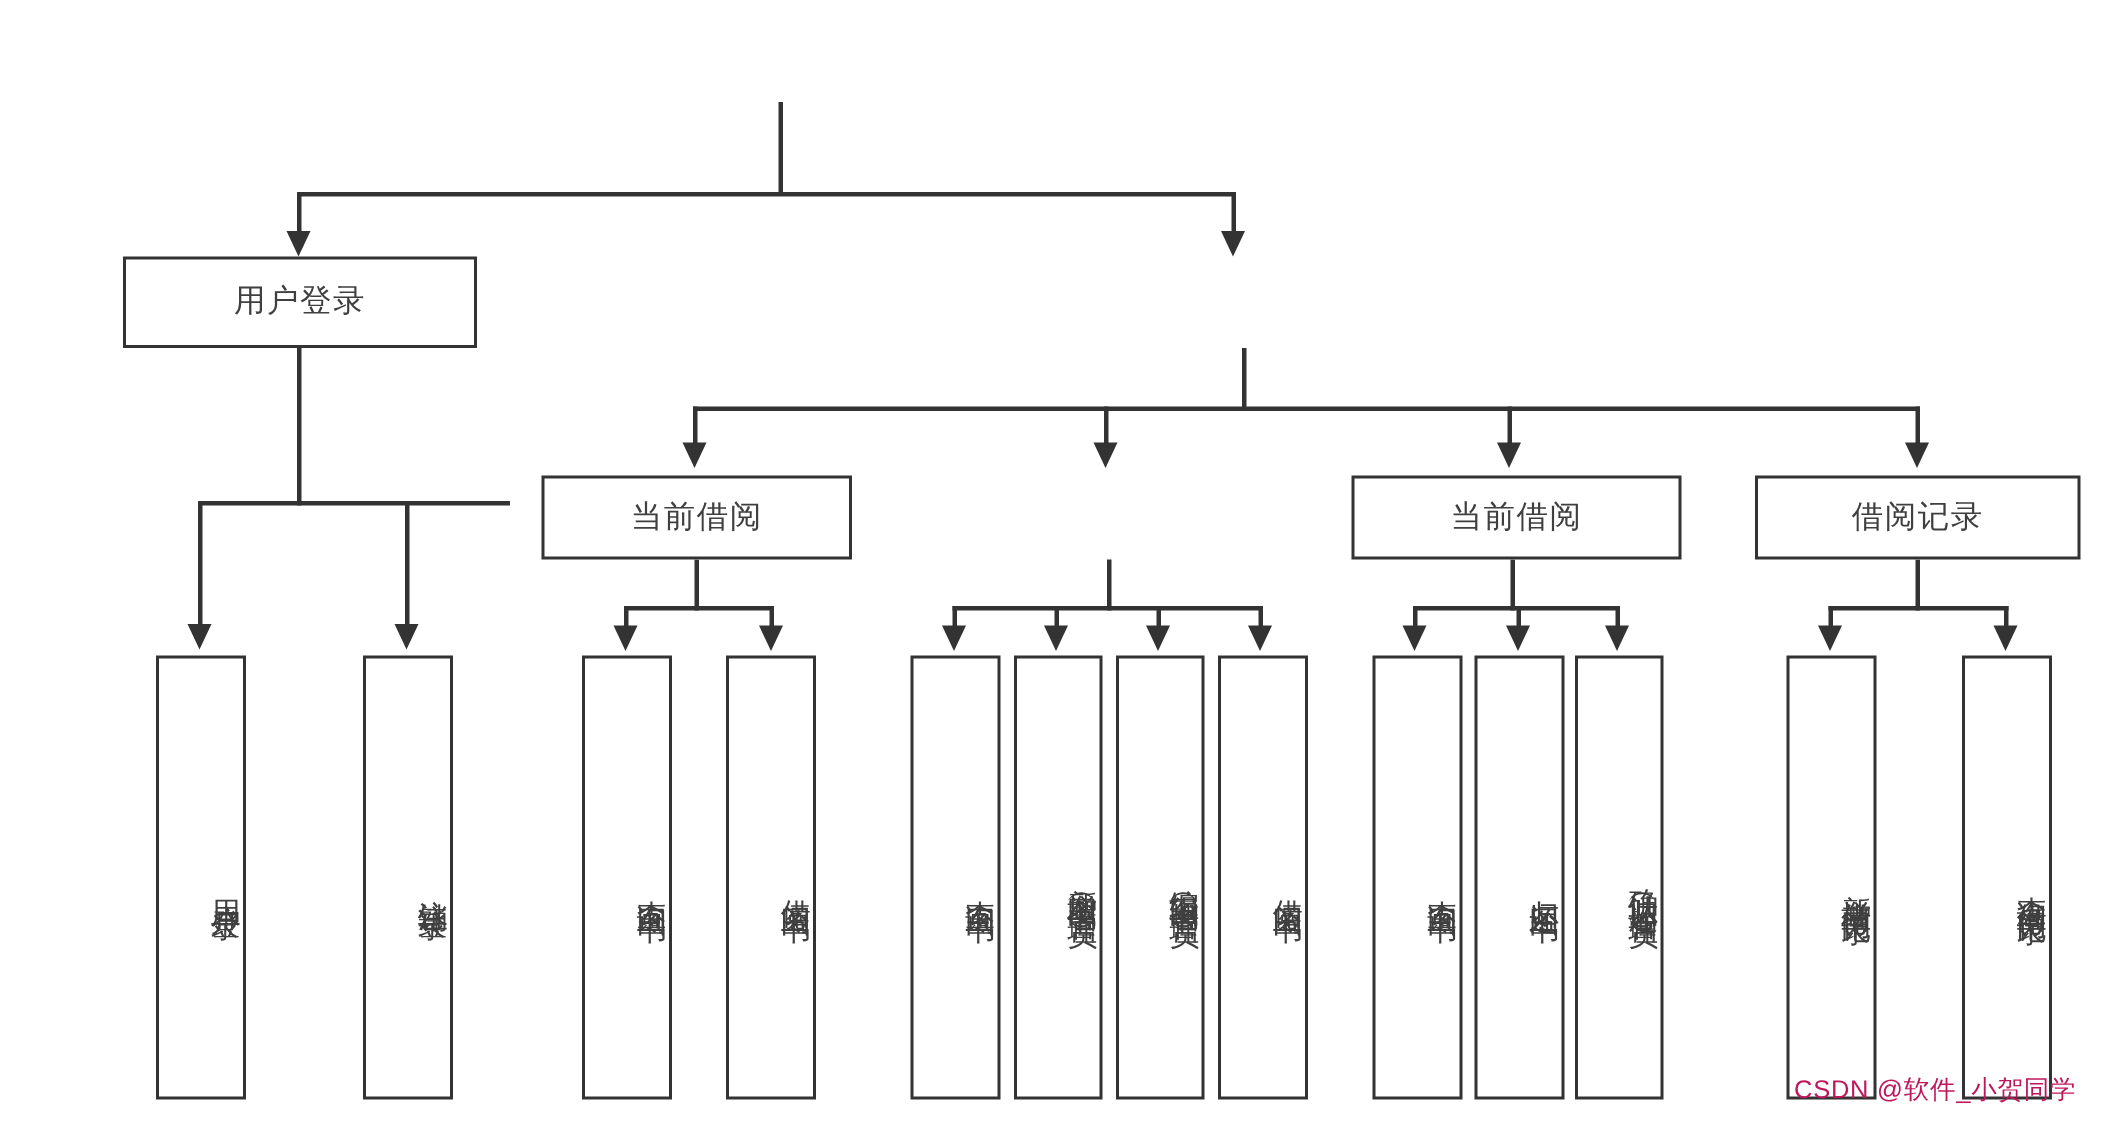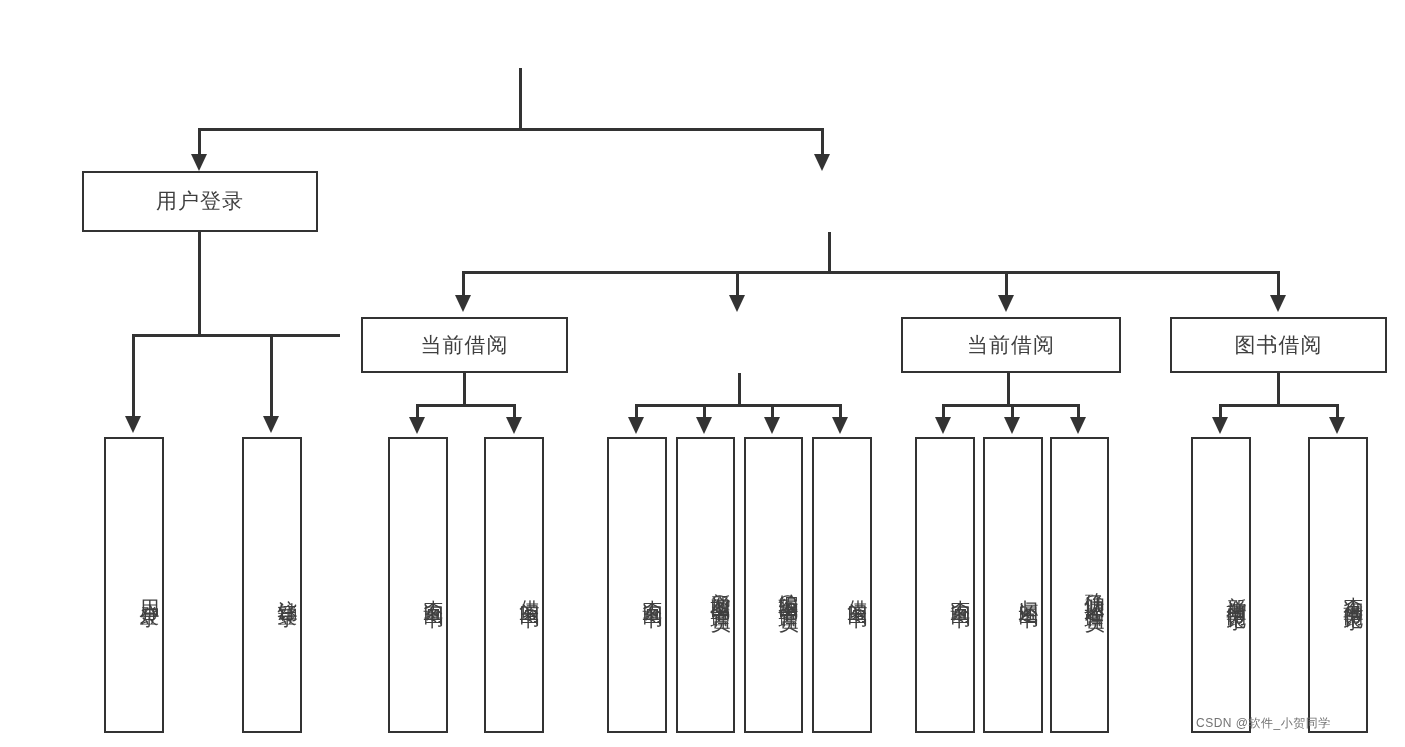--- a/index.html
+++ b/index.html
@@ -56,22 +56,22 @@
   .arrow {
     position: absolute;
     width: 0;
     height: 0;
     border-left: 8px solid transparent;
     border-right: 8px solid transparent;
     border-top: 17px solid #333333;
   }
   .watermark {
     position: absolute;
-    color: #737373;
-    font-size: 12px;
+    color: #be185d;
+    font-size: 17px;
     letter-spacing: 0.5px;
     white-space: nowrap;
     user-select: none;
   }
 </style>
 </head>
 <body>
 
 <div id="canvas">
 
@@ -143,21 +143,21 @@
   <div class="node" style="left:361px; top:317px; width:207px; height:56px;">
     <span>当前借阅</span>
   </div>
 
 
   <div class="node" style="left:901px; top:317px; width:220px; height:56px;">
     <span>当前借阅</span>
   </div>
 
   <div class="node" style="left:1170px; top:317px; width:217px; height:56px;">
-    <span>图书借阅</span>
+    <span>借阅记录</span>
   </div>
 
   <div class="node leaf" style="left:104px; top:437px; width:60px; height:296px;">
     <span>用户登录</span>
   </div>
 
   <div class="node leaf" style="left:242px; top:437px; width:60px; height:296px;">
     <span>注销登录</span>
   </div>
 

